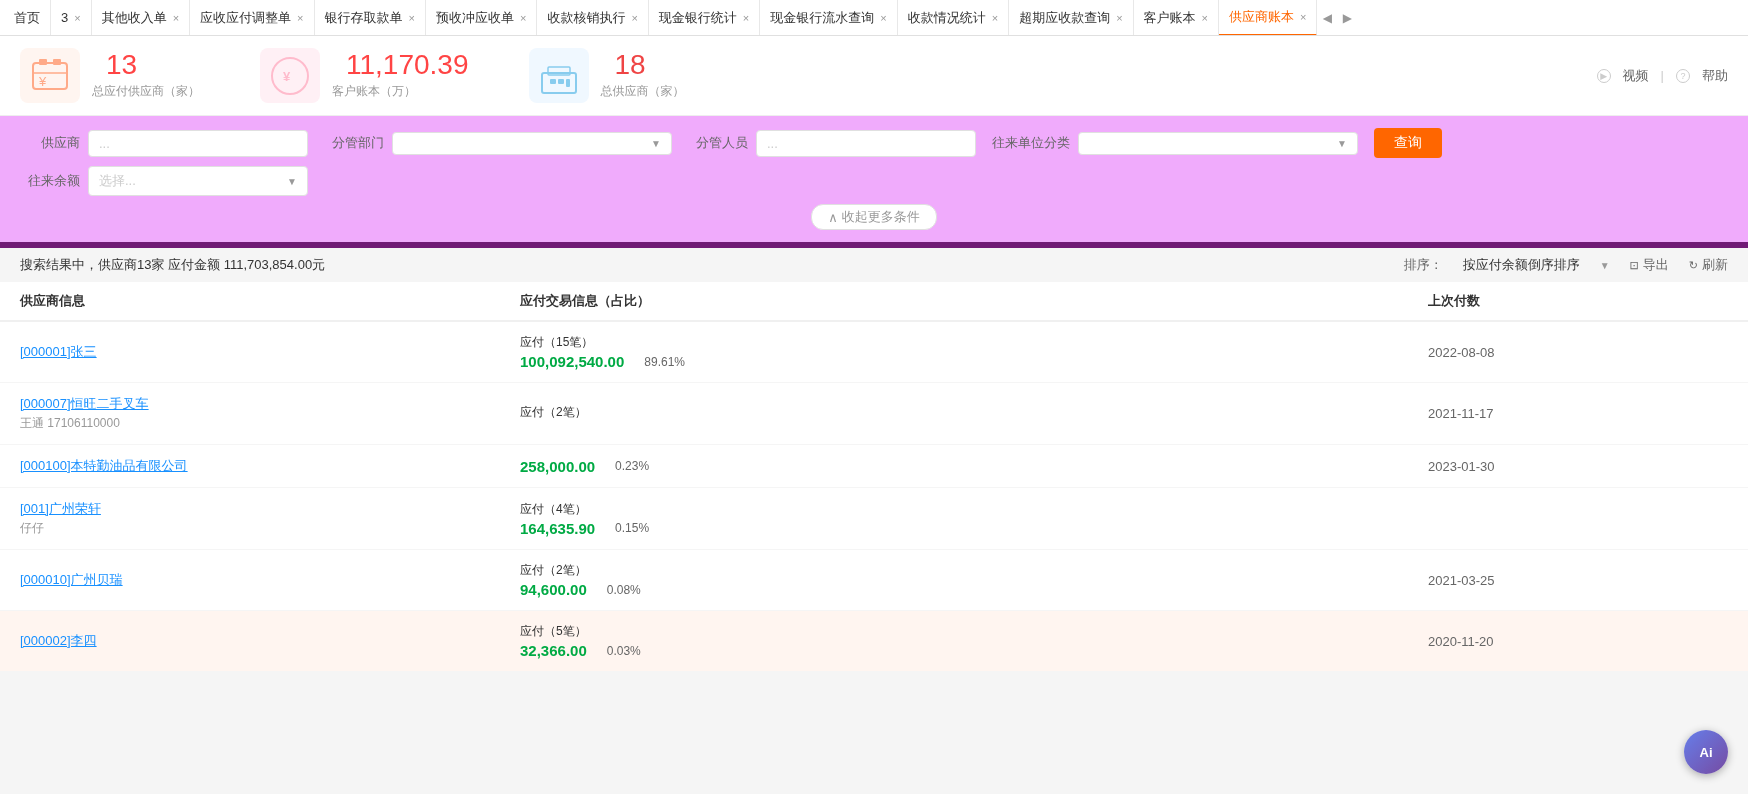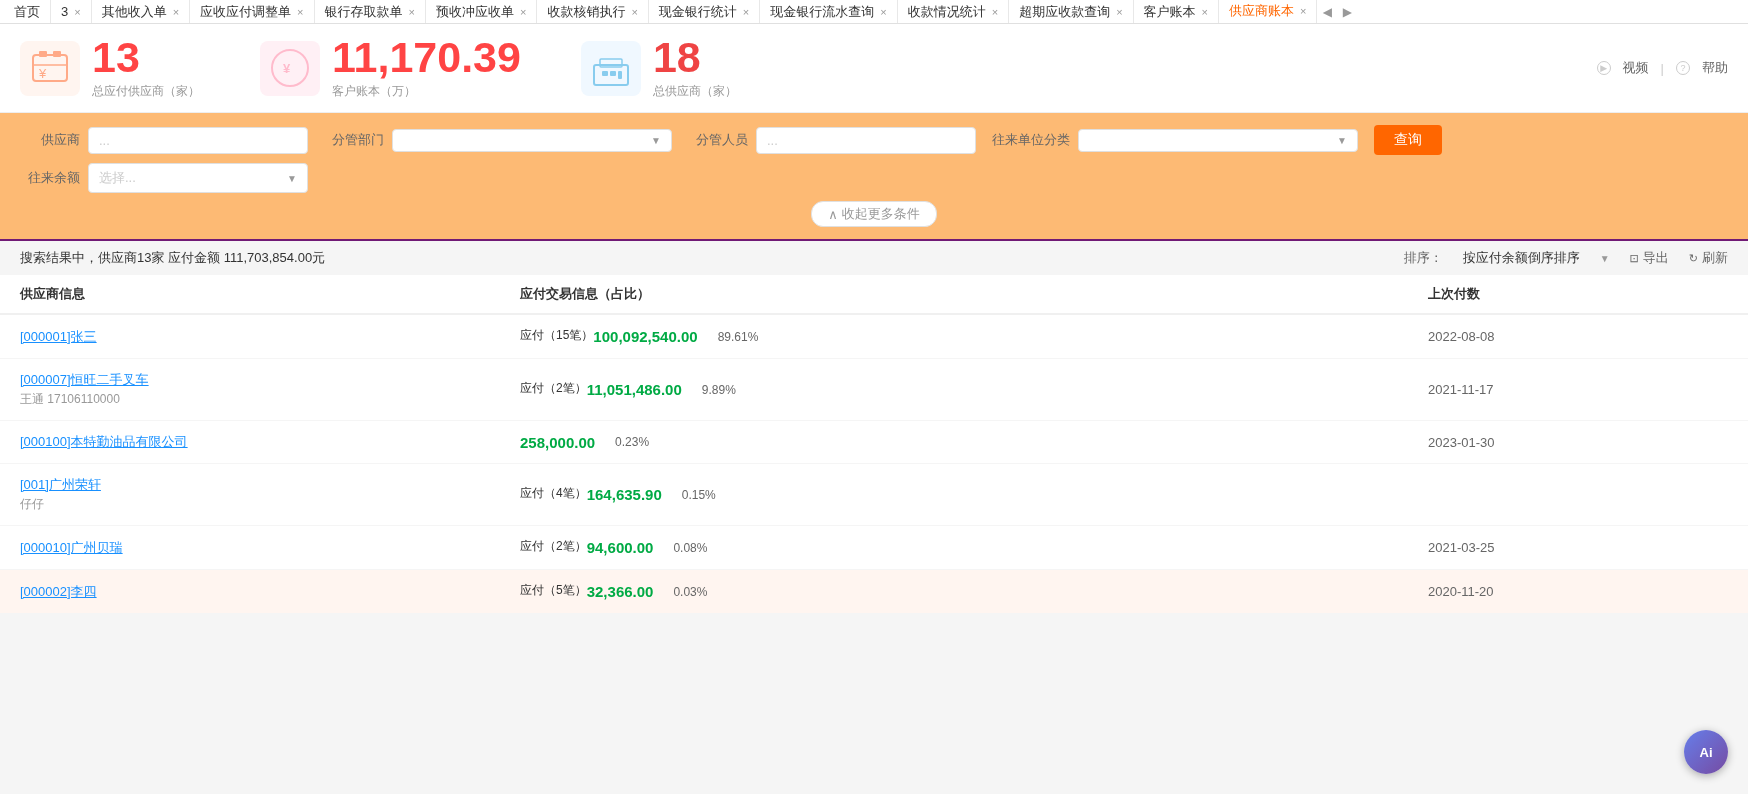--- a/index.html
+++ b/index.html
@@ -4,21 +4,21 @@
   <style>
     * { box-sizing: border-box; margin: 0; padding: 0; font-family: 'Microsoft YaHei', Arial, sans-serif; font-size: 13px; }
     body { background: #f5f5f5; min-width: 1748px; }
 
     
     .top-nav {
       background: #fff;
       border-bottom: 1px solid #e0e0e0;
       display: flex;
       align-items: center;
-      height: 24px;
+      height: 36px;
       padding: 8px 4px;
       overflow: hidden;
     }
     .nav-tab {
       display: inline-flex;
       align-items: center;
       padding: 0 10px;
       height: 36px;
       white-space: nowrap;
       cursor: pointer;
@@ -68,47 +68,48 @@
       align-items: center;
       justify-content: center;
       margin-right: 12px;
       border-radius: 8px;
       overflow: hidden;
     }
     .stat-icon.orange-bg { background: #fff5f0; }
     .stat-icon.pink-bg { background: #fff0f5; }
     .stat-icon.blue-bg { background: #f0f8ff; }
     .stat-number {
-      font-size: 43px;
-      font-weight: bold;
+      font-size: 28px;
+      font-weight: normal;
       color: #ff4444;
       line-height: 1;
+      margin-left: 14px;
     }
     .stat-number.dark { color: #333; }
     .stat-label {
       font-size: 12px;
       color: #999;
       margin-top: 4px;
     }
     .stats-bar-actions {
       margin-left: auto;
       display: flex;
       align-items: center;
       gap: 12px;
       font-size: 12px;
       color: #666;
     }
     .stats-bar-actions a { color: #666; cursor: pointer; }
     .stats-bar-actions span { color: #ccc; }
 
     
     .filter-area {
-      background: #fdba74;
+      background: #f0abfc;
       padding: 12px 20px;
-      border-bottom: 2px solid #701a75;
+      border-bottom: 6px solid #701a75;
     }
     .filter-row {
       display: flex;
       align-items: center;
       gap: 16px;
       margin-bottom: 8px;
     }
     .filter-row:last-child { margin-bottom: 0; }
     .filter-item {
       display: flex;
@@ -230,21 +231,21 @@
     .supplier-link {
       color: #1890ff;
       cursor: pointer;
       text-decoration: underline;
     }
     .supplier-sub {
       font-size: 12px;
       color: #999;
       margin-top: 2px;
     }
-    .tx-info { display: flex; flex-direction: row; }
+    .tx-info { display: flex; flex-direction: column; }
     .tx-label { color: #333; font-size: 12px; margin-bottom: 2px; }
     .tx-amount {
       color: #00aa44;
       font-size: 15px;
       font-weight: bold;
       cursor: pointer;
     }
     .tx-row {
       display: flex;
       align-items: center;
@@ -466,24 +467,20 @@
 
   <div class="table-row">
     <div>
       <div>
         <span class="supplier-link">[000007]恒旺二手叉车</span>
       </div>
       <div class="supplier-sub">王通  17106110000</div>
     </div>
     <div class="tx-info">
       <div class="tx-label">应付（2笔）</div>
-      <div class="tx-row">
-        <span class="tx-amount">11,051,486.00</span>
-        <span class="tx-percent">9.89%</span>
-      </div>
     </div>
     <div class="last-pay">2021-11-17</div>
   </div>
 
   <div class="table-row">
     <div>
       <div>
         <span class="supplier-link">[000100]本特勤油品有限公司</span>
       </div>
     </div>

